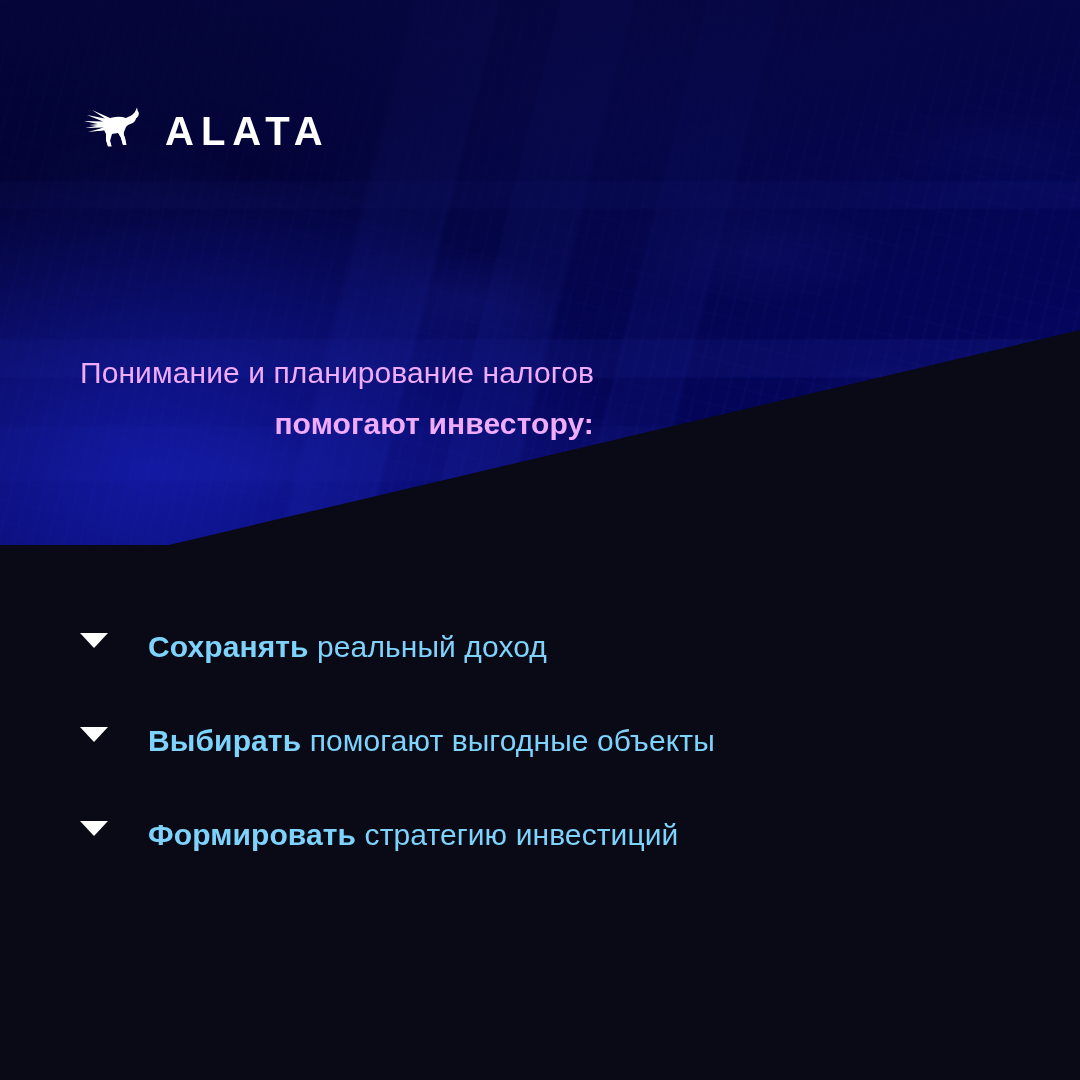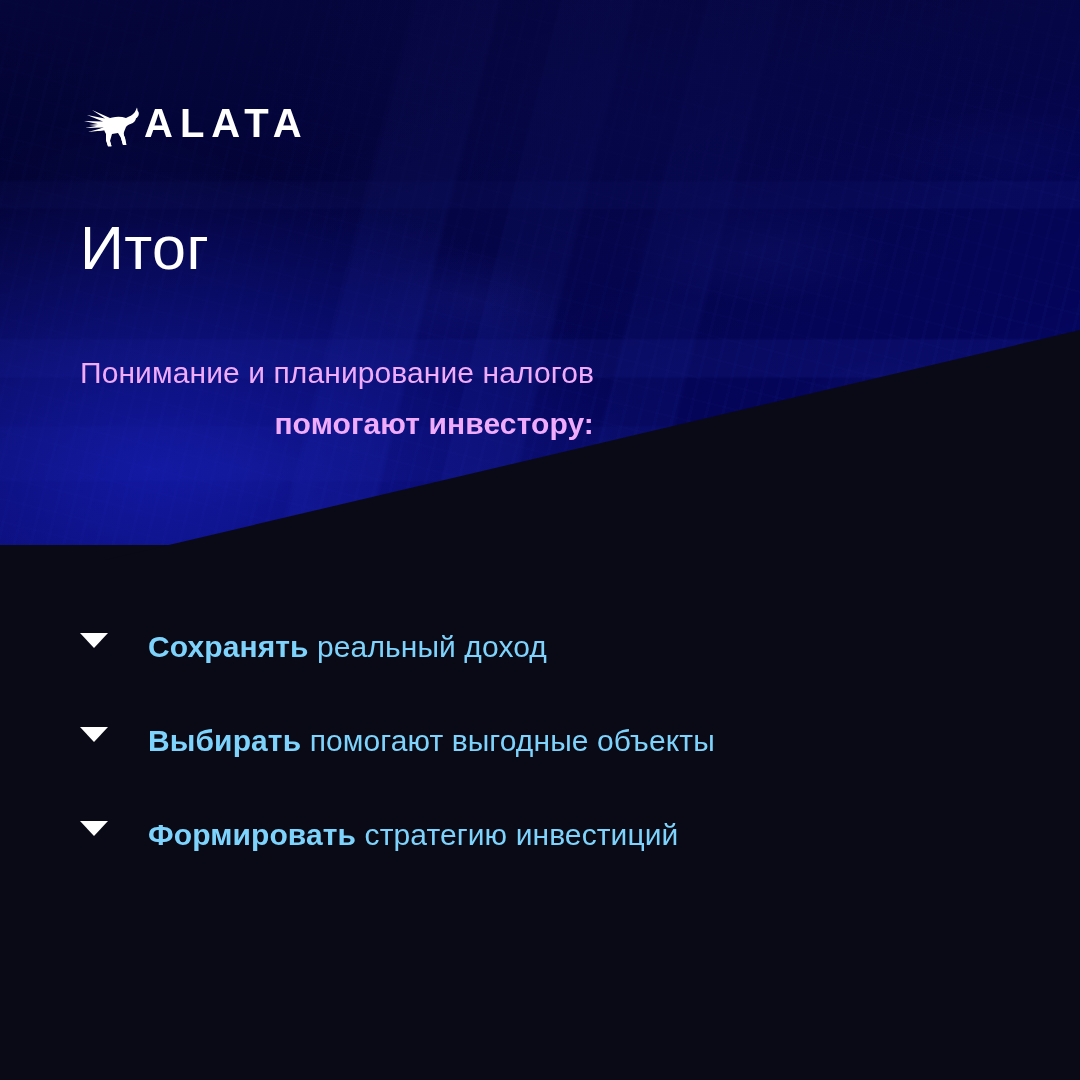--- a/index.html
+++ b/index.html
@@ -102,22 +102,22 @@
     inset: 0;
     z-index: 5;
   }
 
   
   .logo {
     position: absolute;
     left: 80px;
     top: 103px;
     display: flex;
-    align-items: flex-start;
-    gap: 2px;
+    align-items: flex-end;
+    gap: 23px;
   }
   .logo-mark { width: 62px; height: 48px; display: block; }
   .logo-word {
     color: #ffffff;
     font-size: 40px;
     font-weight: bold;
     letter-spacing: 7px;
     line-height: 1;
     white-space: nowrap;
   }
@@ -218,21 +218,20 @@
           <path d="M84 56 L90 70 L92 84 L86 84 L82 70 Z"></path>
 
           <path d="M58 60 L60 76 L63 87 L56 87 L52 74 Z"></path>
 
           <path d="M50 40 L34 46 L48 48 L32 56 L50 54 Z"></path>
         </g>
       </svg>
       <span class="logo-word">ALATA</span>
     </div>
 
-    <div class="title">Итог</div>
 
     <div class="subtitle">
       <div class="line1">Понимание и планирование налогов</div>
       <div class="line2">помогают инвестору:</div>
     </div>
 
     <div class="bullets">
 
       <div class="bullet">
         <div class="bullet-marker">

